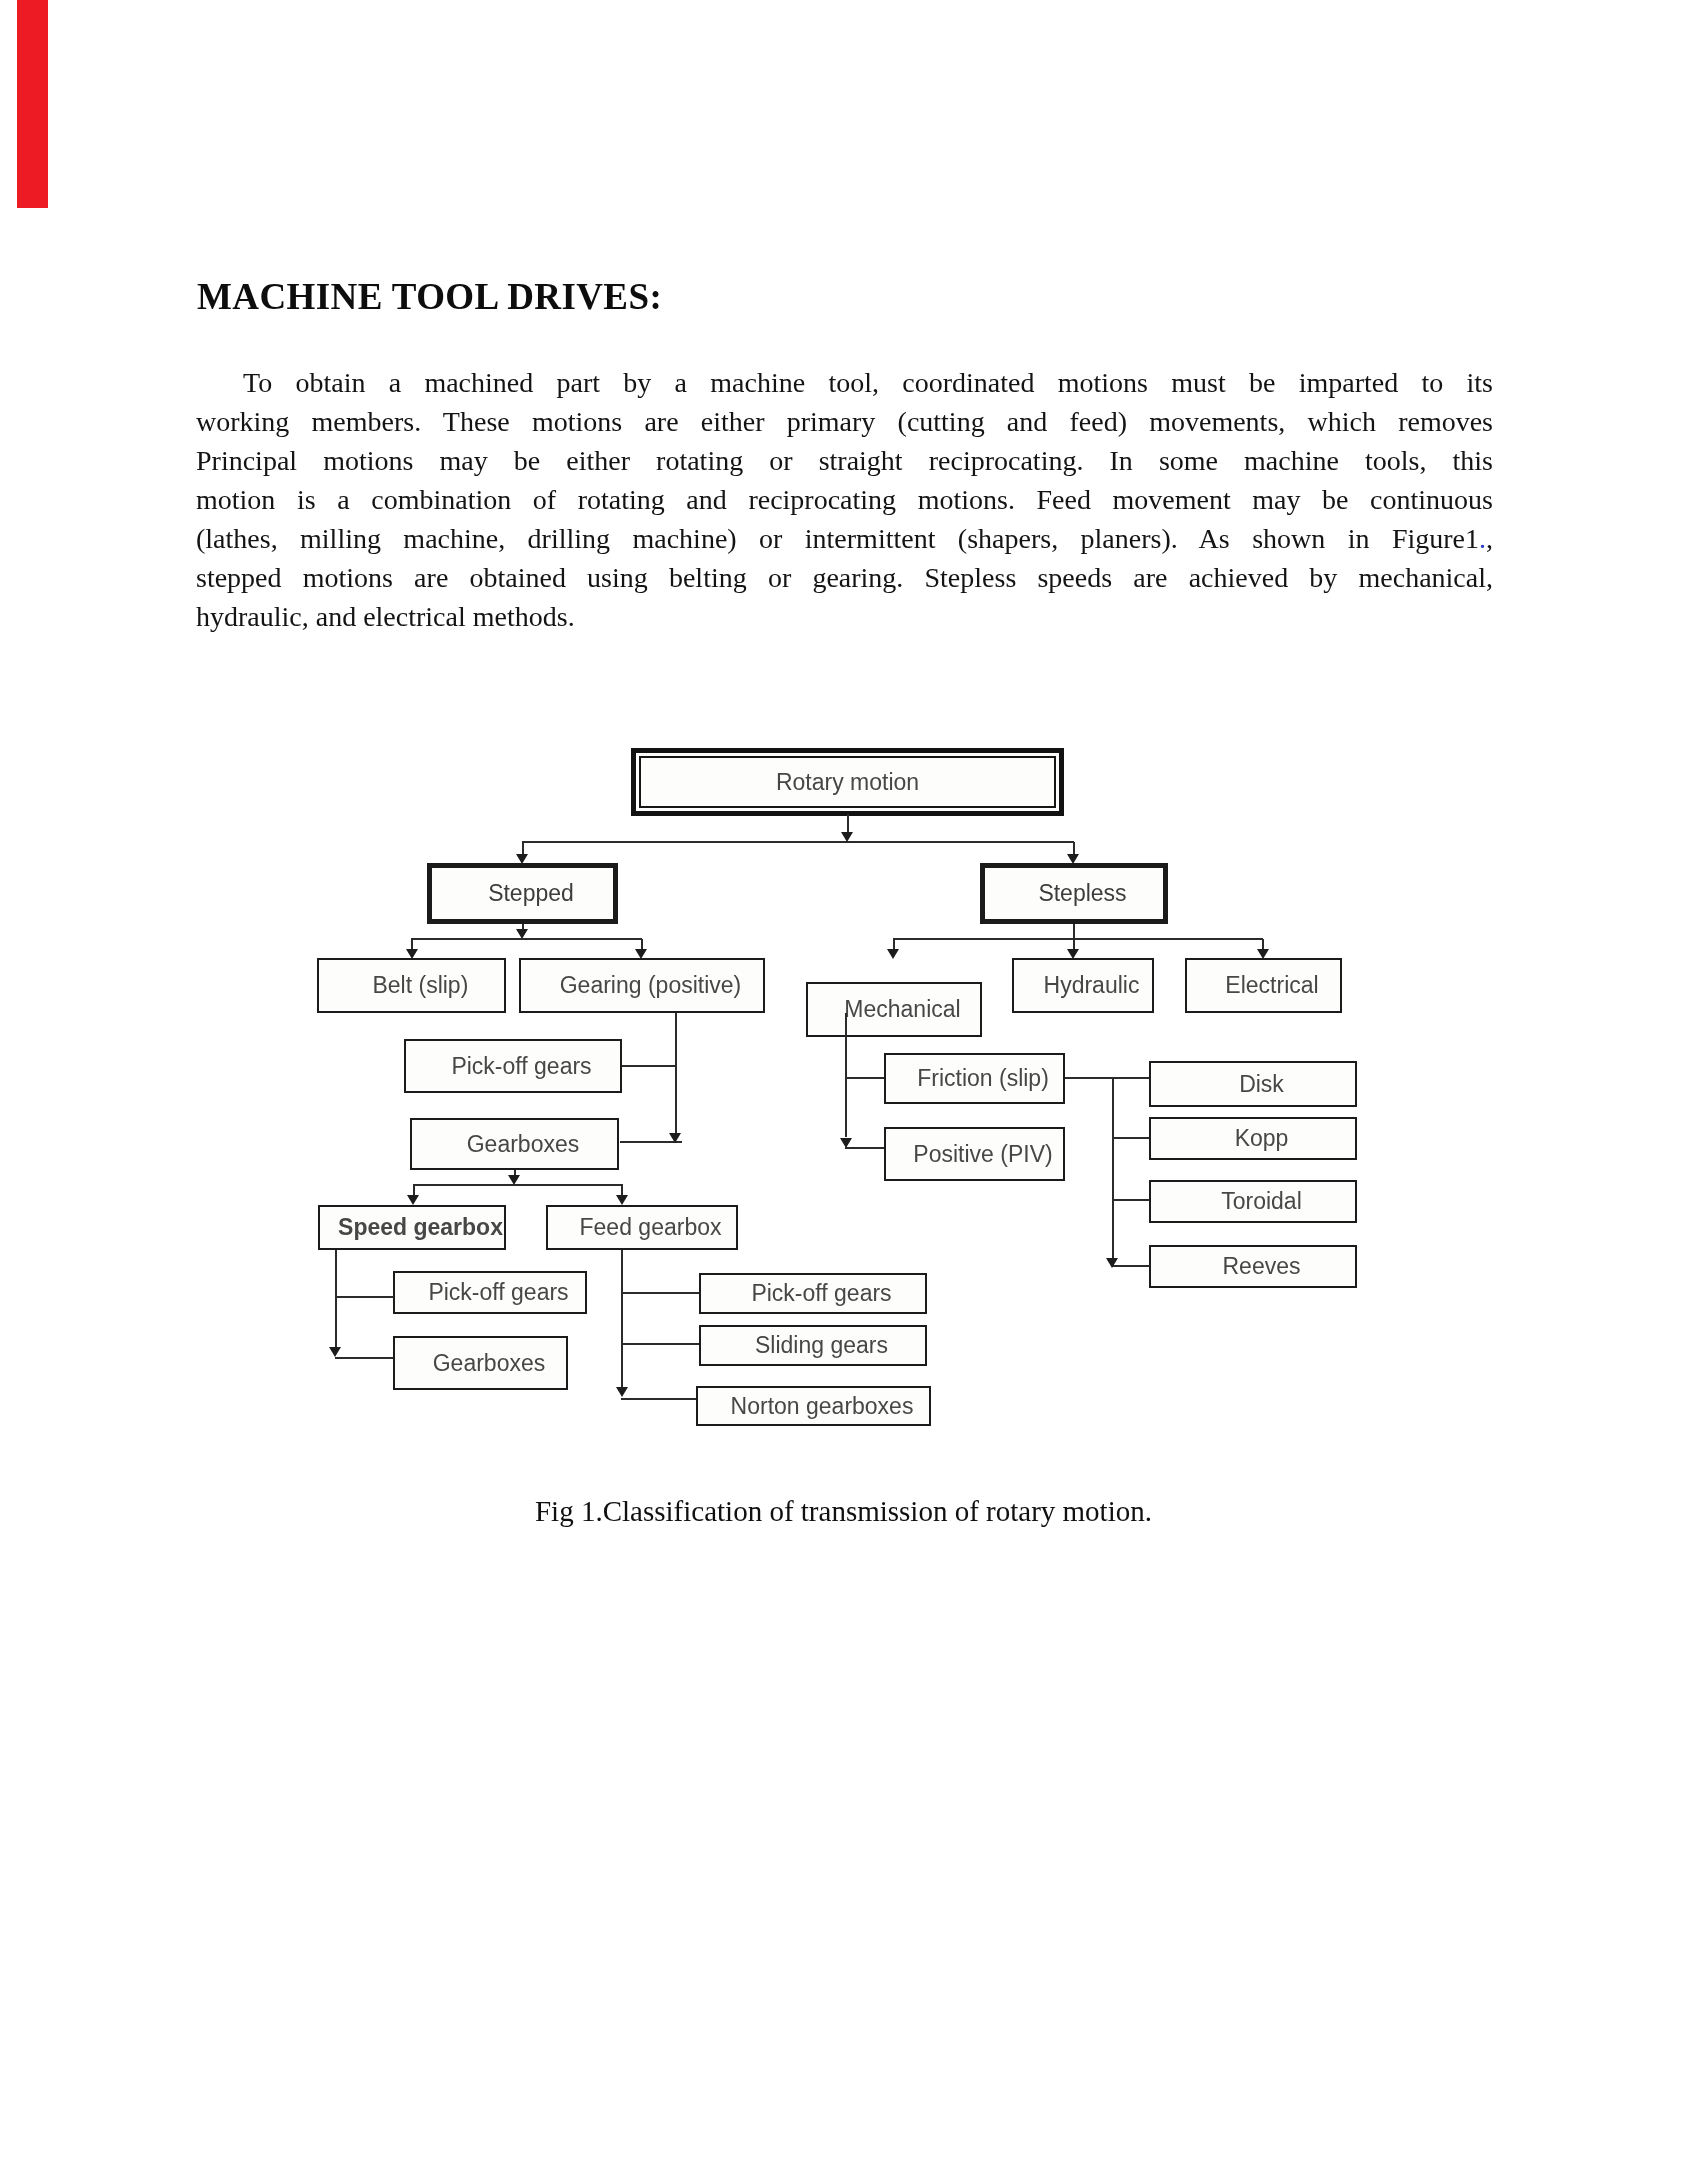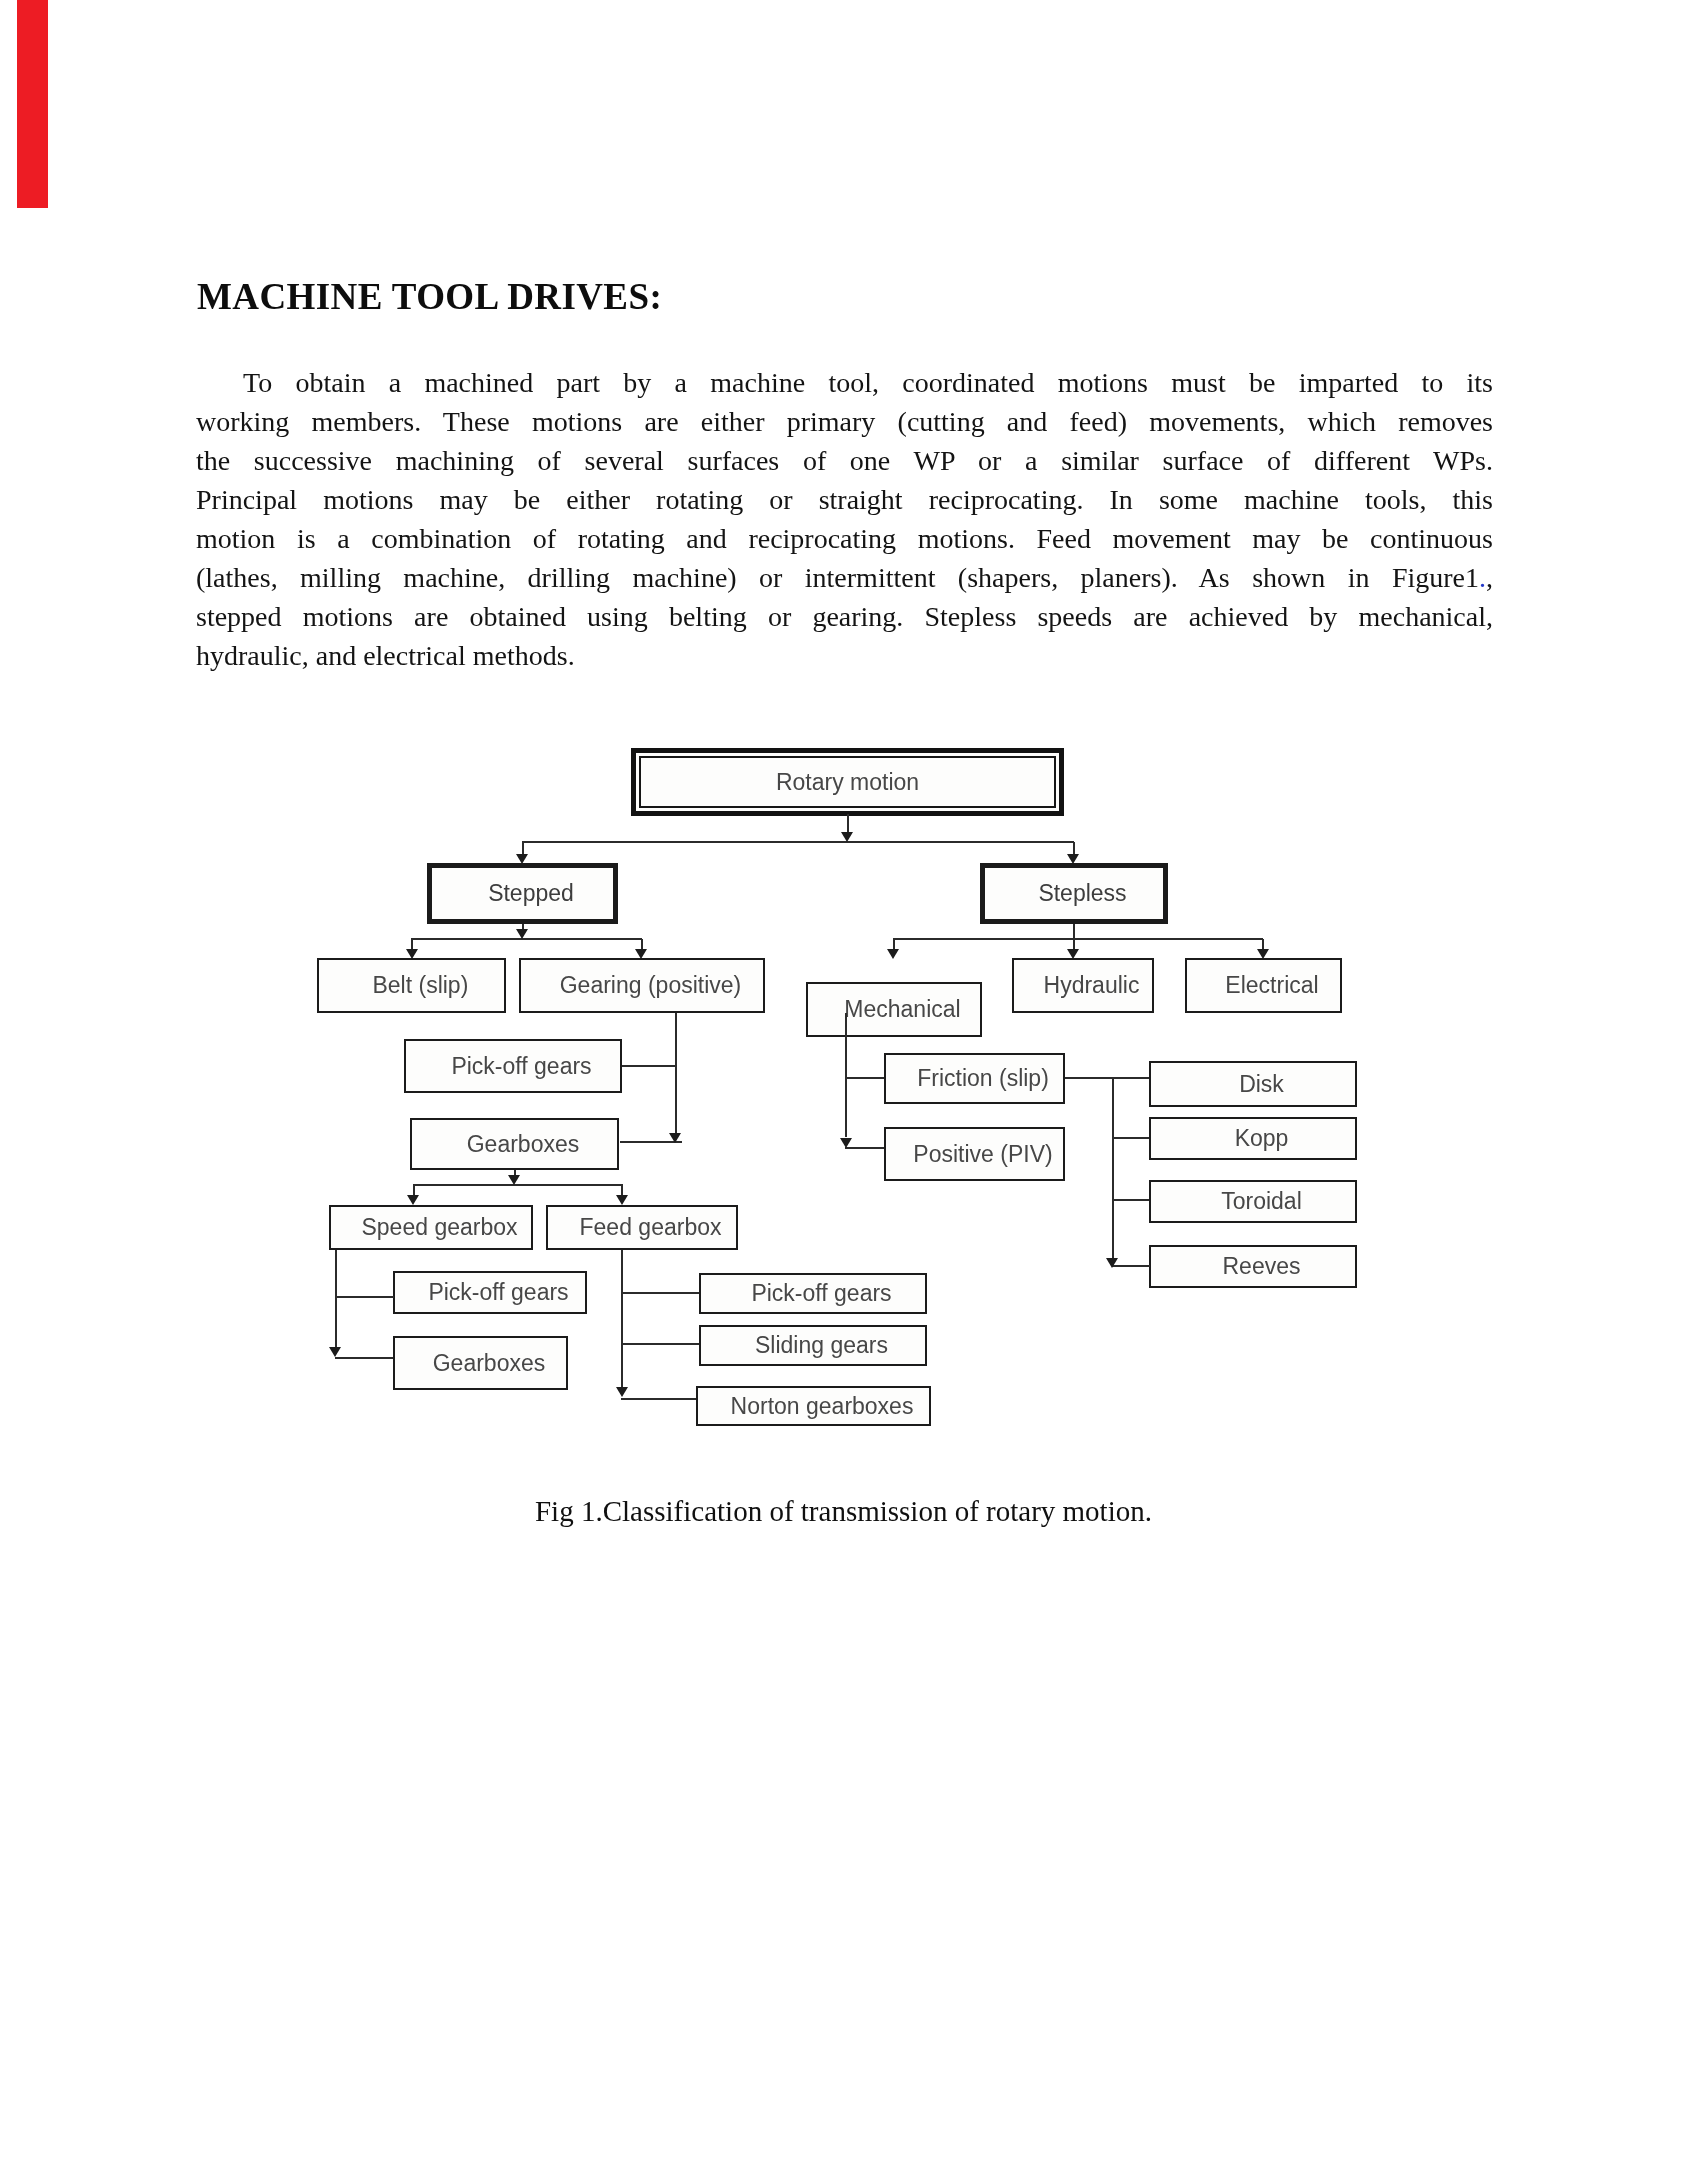--- a/index.html
+++ b/index.html
@@ -54,21 +54,20 @@
 </head>
 <body>
 
 <div id="ribbon" class="abs"></div>
 
 <div id="title" class="abs">MACHINE TOOL DRIVES:</div>
 
 <div id="para" class="abs">
   <div class="pline first">To obtain a machined part by a machine tool, coordinated motions must be imparted to its</div>
   <div class="pline">working members. These motions are either primary (cutting and feed) movements, which removes</div>
-  <div class="pline">the successive machining of several surfaces of one WP or a similar surface of different WPs.</div>
   <div class="pline">Principal motions may be either rotating or straight reciprocating. In some machine tools, this</div>
   <div class="pline">motion is a combination of rotating and reciprocating motions. Feed movement may be continuous</div>
   <div class="pline"><span>(lathes, milling machine, drilling machine) or intermittent (shapers, planers). As shown in Figure1</span><span class="bluedot">.</span><span>,</span></div>
   <div class="pline">stepped motions are obtained using belting or gearing. Stepless speeds are achieved by mechanical,</div>
   <div class="pline last">hydraulic, and electrical methods.</div>
 </div>
 
 <div id="figure" class="abs">
 
   <div class="node dbl" style="left:326px;top:15px;width:433px;height:68px;">
@@ -87,21 +86,21 @@
   <div class="node" style="left:105px;top:385px;width:209px;height:52px;">Gearboxes</div>
 
   <div class="node" style="left:579px;top:320px;width:181px;height:51px;">Friction (slip)</div>
   <div class="node" style="left:579px;top:394px;width:181px;height:54px;">Positive (PIV)</div>
 
   <div class="node" style="left:844px;top:328px;width:208px;height:46px;">Disk</div>
   <div class="node" style="left:844px;top:384px;width:208px;height:43px;">Kopp</div>
   <div class="node" style="left:844px;top:447px;width:208px;height:43px;">Toroidal</div>
   <div class="node" style="left:844px;top:512px;width:208px;height:43px;">Reeves</div>
 
-  <div class="node" style="left:24px;top:472px;width:204px;height:45px;">Speed gearbox</div>
+  <div class="node" style="left:13px;top:472px;width:188px;height:45px;font-weight:bold;">Speed gearbox</div>
   <div class="node" style="left:241px;top:472px;width:192px;height:45px;">Feed gearbox</div>
 
   <div class="node" style="left:88px;top:538px;width:194px;height:43px;">Pick-off gears</div>
   <div class="node" style="left:88px;top:603px;width:175px;height:54px;">Gearboxes</div>
 
   <div class="node" style="left:394px;top:540px;width:228px;height:41px;">Pick-off gears</div>
   <div class="node" style="left:394px;top:592px;width:228px;height:41px;">Sliding gears</div>
   <div class="node" style="left:391px;top:653px;width:235px;height:40px;">Norton gearboxes</div>
 
   <div class="vl" style="left:542px;top:81px;height:20px;"></div>

